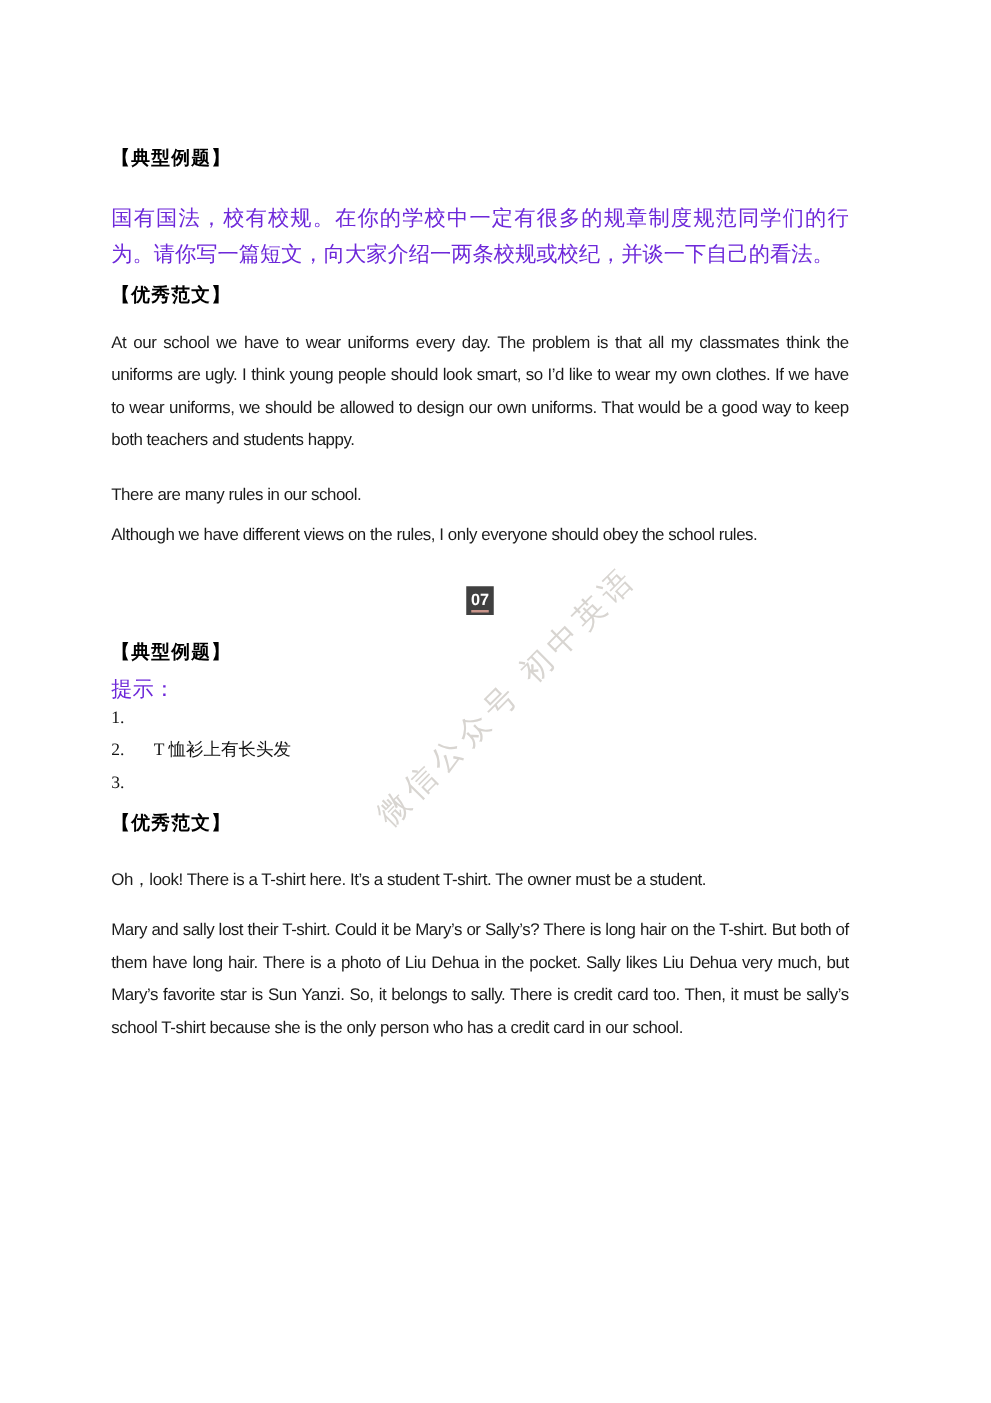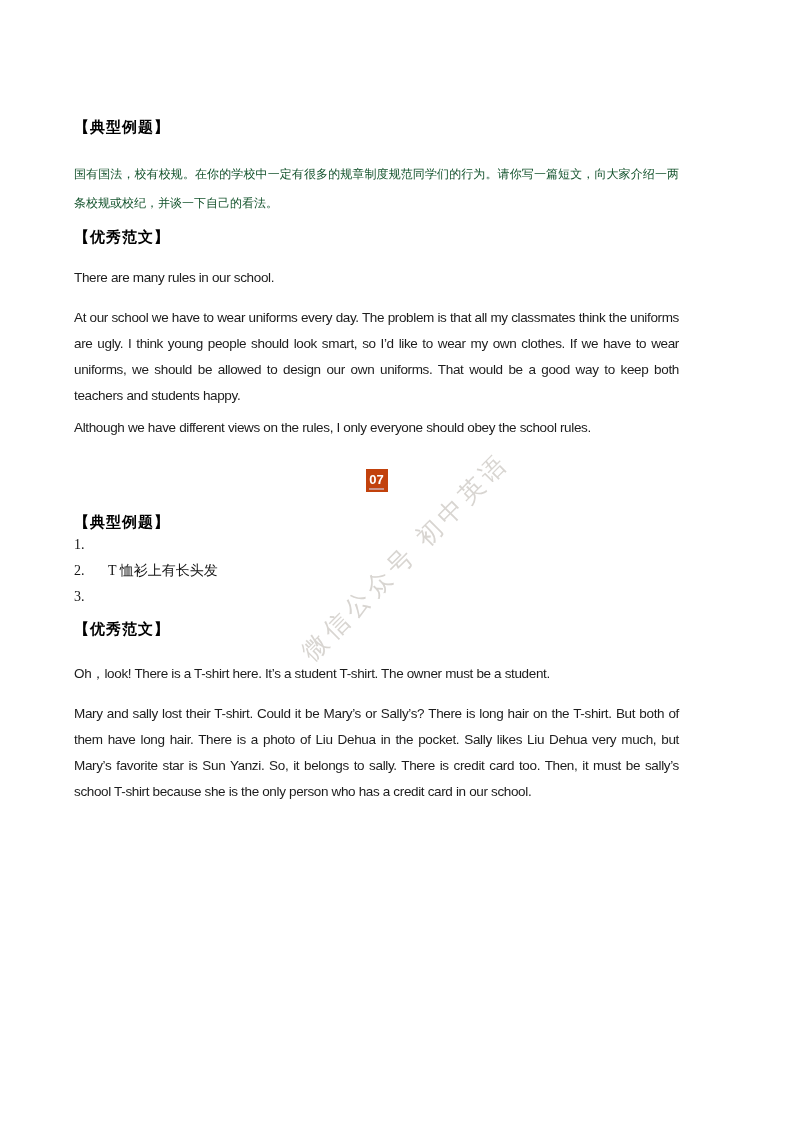--- a/index.html
+++ b/index.html
@@ -8,37 +8,38 @@
     width: 793px;
     height: 1122px;
     background: #ffffff;
     overflow: hidden;
     font-family: "Liberation Sans", sans-serif;
   }
   .content {
     position: relative;
     padding: 118px 114px 0 74px;
     z-index: 2;
+    margin-left: 15px;
   }
   
   .cn-h {
     margin: 0;
     font-size: 15px;
     line-height: 19px;
     font-weight: 600;
     color: #000000;
     font-family: "Liberation Serif", serif;
     letter-spacing: 1px;
   }
   
   .cn {
     margin: 0;
-    font-size: 12px;
+    font-size: 17px;
     line-height: 29px;
-    color: #14532d;
+    color: #6d28d9;
     text-align: justify;
     font-family: "Liberation Serif", serif;
   }
   
   .en {
     margin: 0;
     font-size: 13.5px;
     line-height: 26px;
     color: #1c1c1c;
     text-align: justify;
@@ -59,21 +60,21 @@
   .mt-e2a { margin-top: 22px; }
   .mt-e2b { margin-top: 14px; }
   .mt-badge2 { margin-top: 15px; }
 
   .badge-row {
     text-align: center;
     height: 24px;
   }
   .badge {
     display: inline-block;
-    background: #c2410c;
+    background: #404040;
     color: #ffffff;
     font-weight: bold;
     font-size: 13px;
     line-height: 15px;
     padding: 3px 3px 2px 3px;
     min-width: 16px;
     text-align: center;
   }
   .badge .digits {
     display: inline-block;
@@ -122,35 +123,36 @@
   <div class="watermark">微信公众号 初中英语</div>
 
   <main class="content">
 
     <h3 class="cn-h">【典型例题】</h3>
 
     <p class="cn mt-q1">国有国法，校有校规。在你的学校中一定有很多的规章制度规范同学们的行为。请你写一篇短文，向大家介绍一两条校规或校纪，并谈一下自己的看法。</p>
 
     <h3 class="cn-h mt-h2">【优秀范文】</h3>
 
+    <p class="en mt-e1b">At our school we have to wear uniforms every day. The problem is that all my classmates think the uniforms are ugly. I think young people should look smart, so I’d like to wear my own clothes. If we have to wear uniforms, we should be allowed to design our own uniforms. That would be a good way to keep both teachers and students happy.</p>
+
     <p class="en mt-e1a">There are many rules in our school.</p>
-
-    <p class="en mt-e1b">At our school we have to wear uniforms every day. The problem is that all my classmates think the uniforms are ugly. I think young people should look smart, so I’d like to wear my own clothes. If we have to wear uniforms, we should be allowed to design our own uniforms. That would be a good way to keep both teachers and students happy.</p>
 
     <p class="en mt-e1c">Although we have different views on the rules, I only everyone should obey the school rules.</p>
 
     <div class="badge-row mt-badge1">
       <span class="badge">
         <span class="digits">07</span>
       </span>
     </div>
 
     <h3 class="cn-h mt-h3">【典型例题】</h3>
 
 
+    <p class="cn mt-hintlabel">提示：</p>
 
     <ol class="hints mt-hints">
       <li>
         <span class="num">1.</span>
       </li>
       <li>
         <span class="num">2.</span>
         <span>T 恤衫上有长头发</span>
       </li>
       <li>

